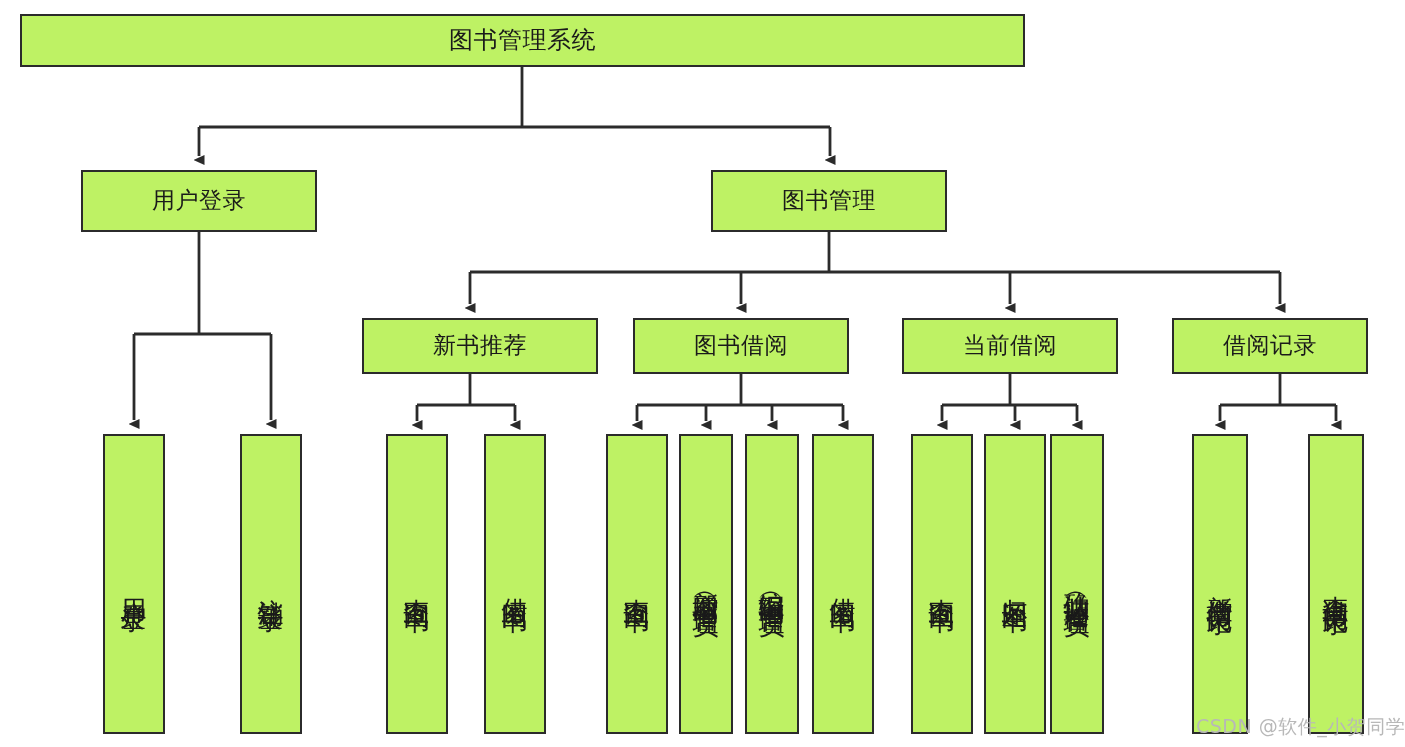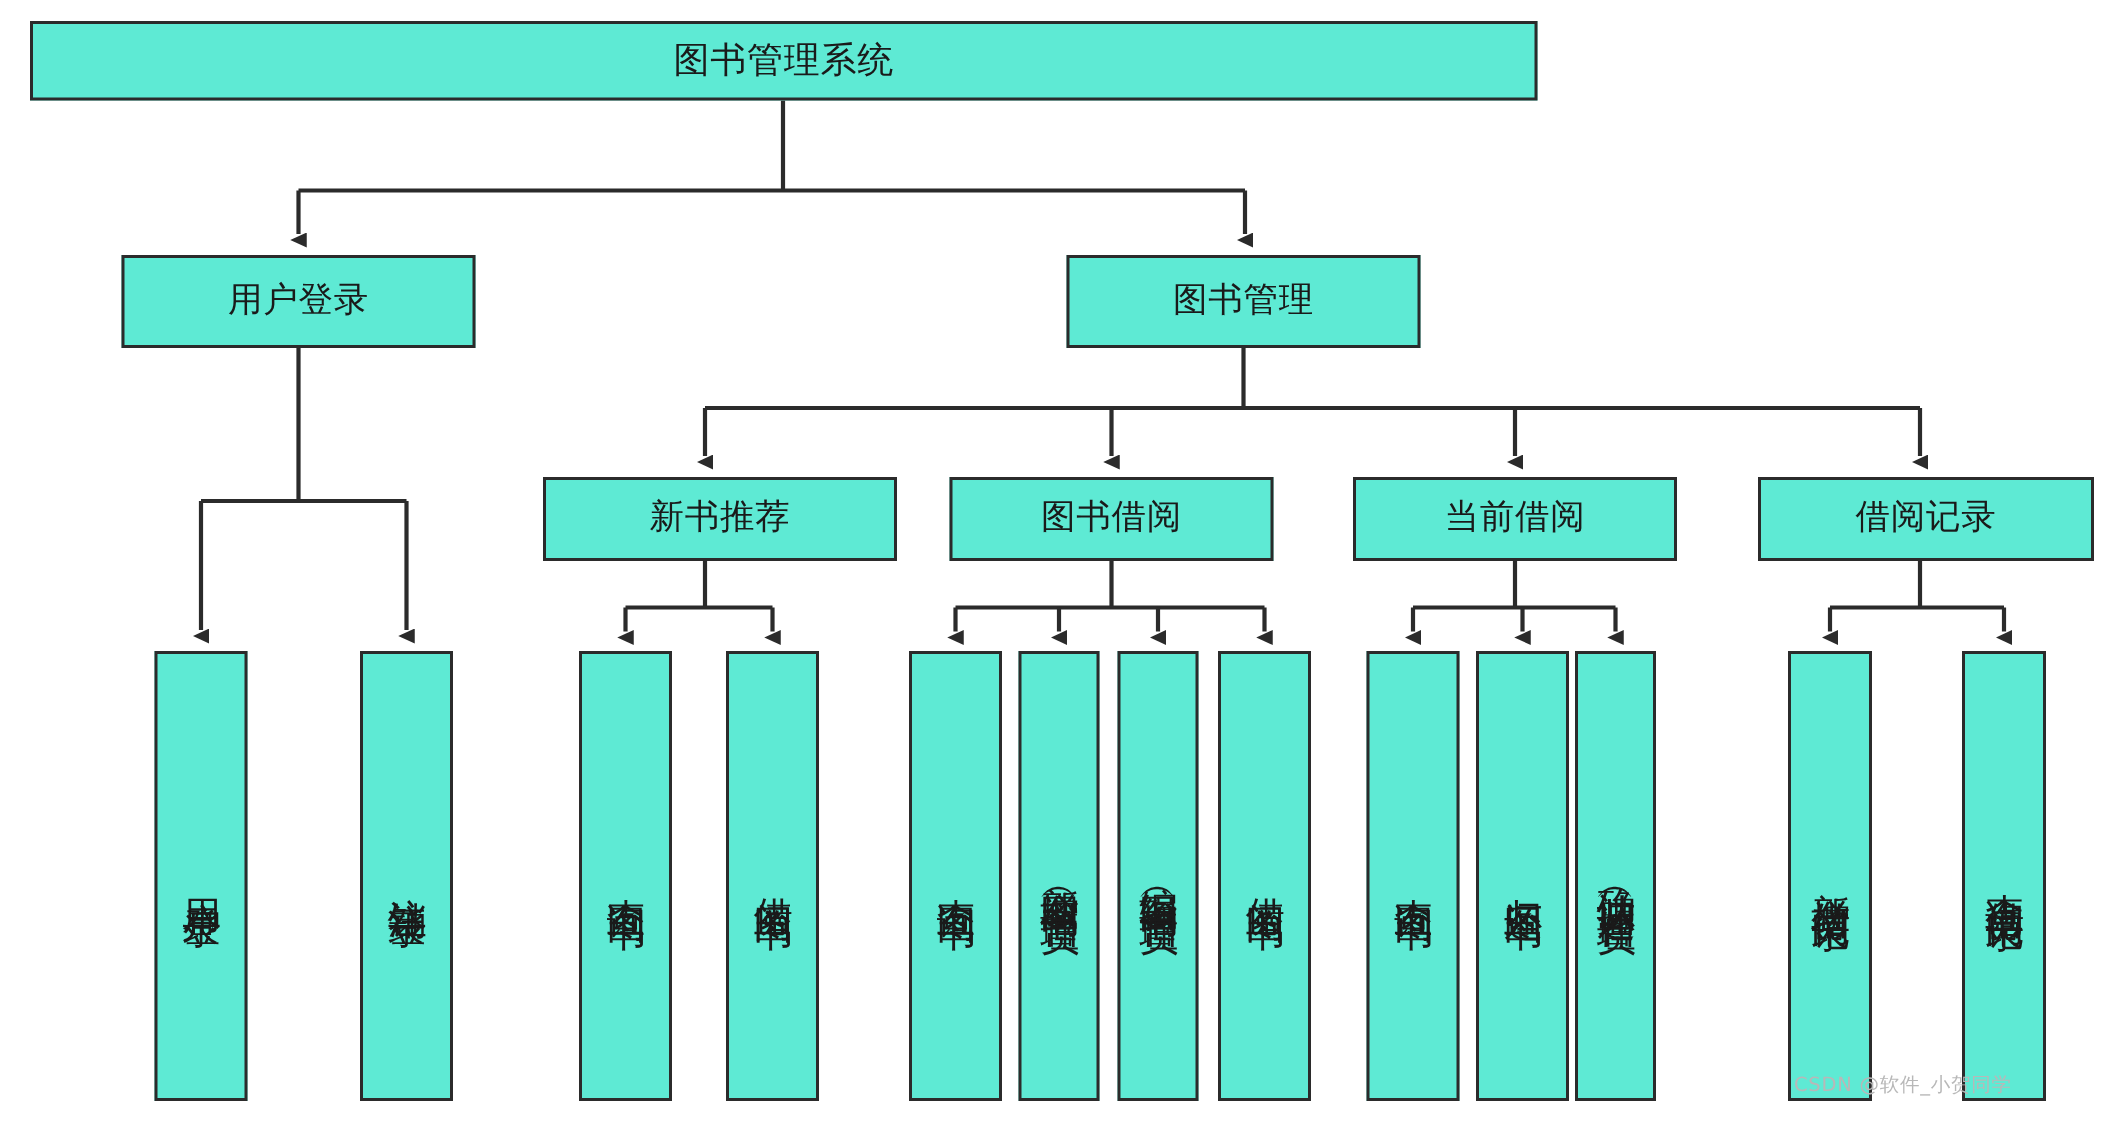--- a/index.html
+++ b/index.html
@@ -20,21 +20,21 @@
     left: 0;
     top: 0;
     width: 1405px;
     height: 747px;
     pointer-events: none;
   }
   .node {
     position: absolute;
     box-sizing: border-box;
     border: 2.5px solid #2b2b2b;
-    background: #5eead4;
+    background: #bef264;
     display: flex;
     align-items: center;
     justify-content: center;
     color: #1a1a1a;
   }
   .node-label {
     display: block;
     text-align: center;
     line-height: 1.18;
     white-space: nowrap;
@@ -54,21 +54,21 @@
     writing-mode: vertical-rl;
     text-orientation: upright;
     font-size: 26px;
     line-height: 1.16;
     letter-spacing: 3px;
     white-space: nowrap;
   }
   .watermark {
     position: absolute;
     color: #b8b8b8;
-    font-size: 13px;
+    font-size: 19px;
     white-space: nowrap;
     letter-spacing: 0.5px;
     font-family: "DejaVu Sans", "Liberation Sans", sans-serif;
   }
 </style>
 </head>
 <body>
 
 <div id="canvas">
 
@@ -135,21 +135,21 @@
 
   <div class="node horiz" style="left:362px; top:318px; width:236px; height:56px;">
     <span class="node-label">新书推荐</span>
   </div>
   <div class="node horiz" style="left:902px; top:318px; width:216px; height:56px;">
     <span class="node-label">当前借阅</span>
   </div>
   <div class="node horiz" style="left:633px; top:318px; width:216px; height:56px;">
     <span class="node-label">图书借阅</span>
   </div>
-  <div class="node horiz" style="left:1172px; top:318px; width:224px; height:56px;">
+  <div class="node horiz" style="left:1172px; top:318px; width:196px; height:56px;">
     <span class="node-label">借阅记录</span>
   </div>
 
   <div class="node vert" style="left:103px; top:434px; width:62px; height:300px;">
     <span class="node-label">用户登录</span>
   </div>
   <div class="node vert" style="left:240px; top:434px; width:62px; height:300px;">
     <span class="node-label">注销登录</span>
   </div>
   <div class="node vert" style="left:386px; top:434px; width:62px; height:300px;">

